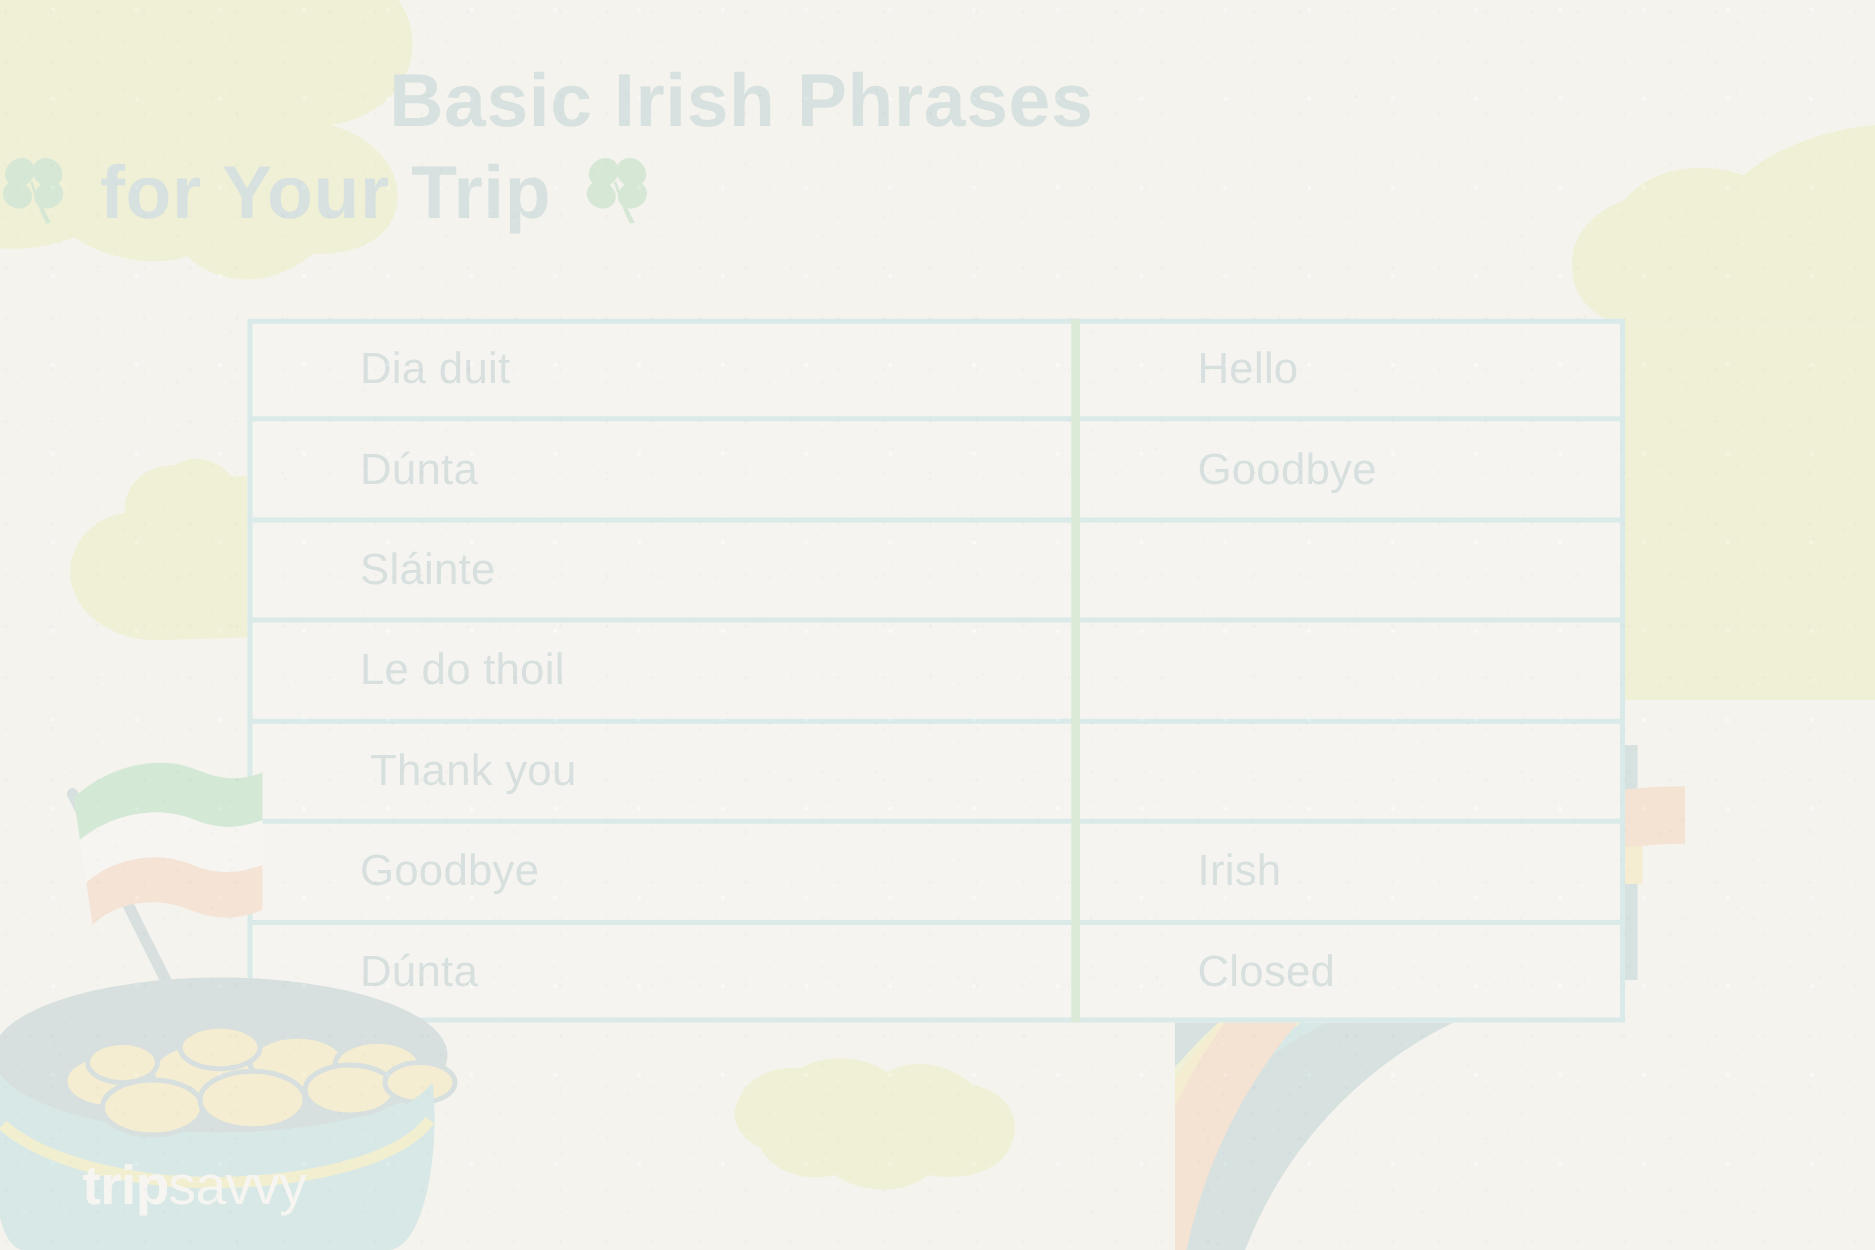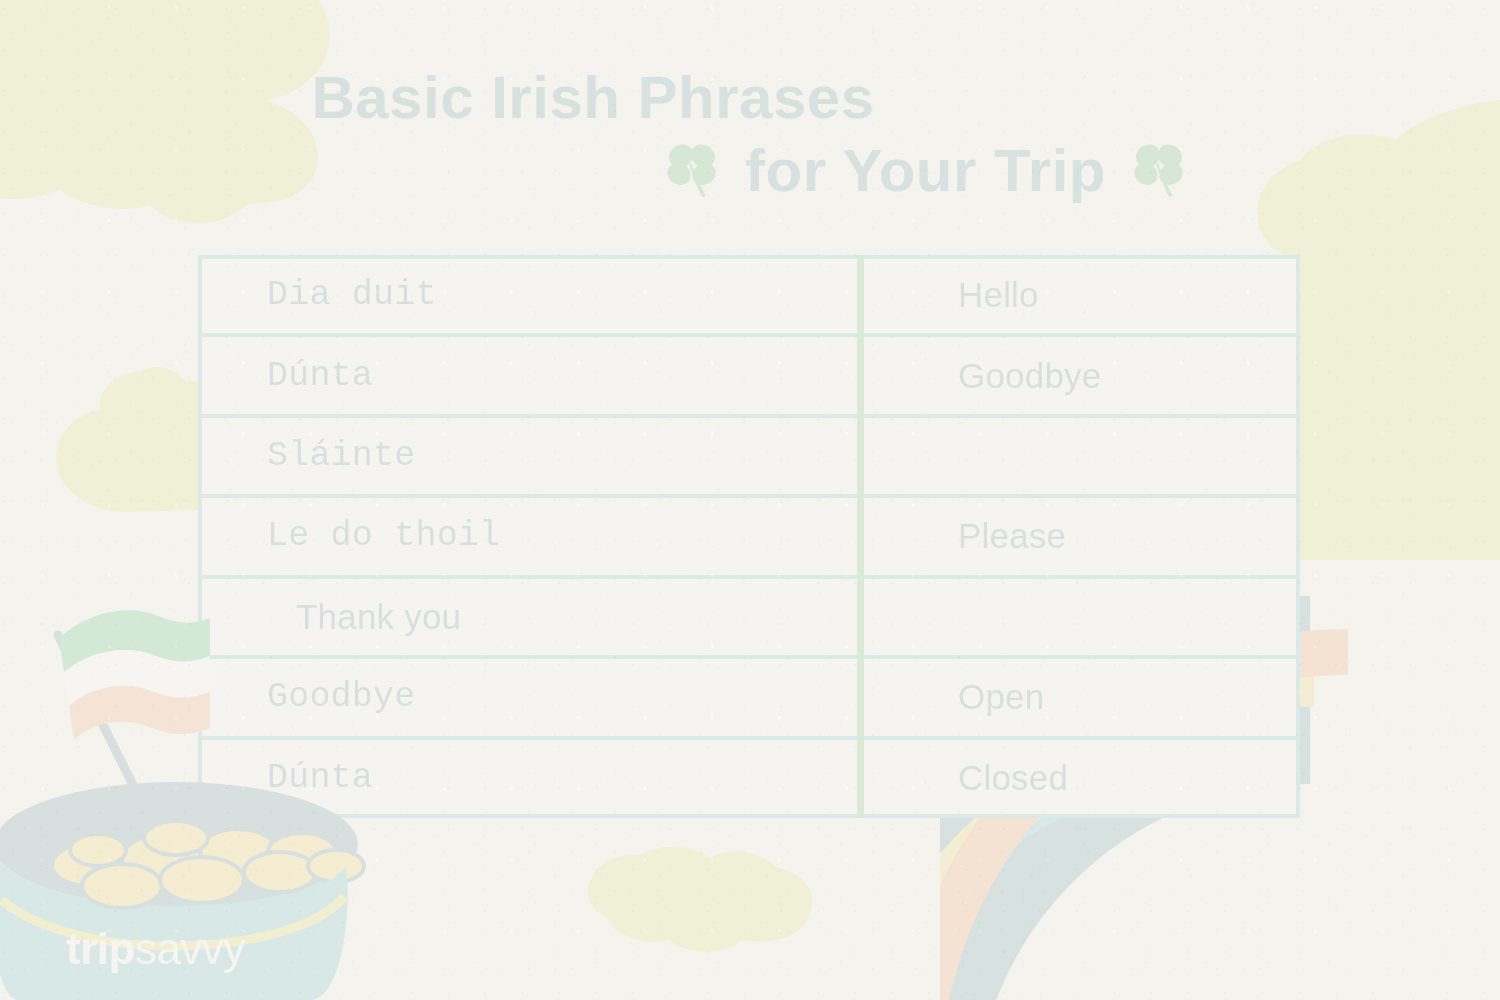--- a/index.html
+++ b/index.html
@@ -34,34 +34,33 @@
   }
   .layer { position: absolute; }
 
   
   #title-block {
     position: absolute;
     left: 0; top: 44px;
     width: 1186px;
     text-align: center;
     z-index: 20;
-    margin-top: 17px;
   }
   .title-line {
     color: #2e7489;
     font-size: 60px;
     font-weight: bold;
     letter-spacing: 0.5px;
     line-height: 1.22;
     white-space: nowrap;
   }
   #title-line-2 {
     display: flex;
     align-items: center;
-    justify-content: flex-end;
+    justify-content: flex-start;
     gap: 26px;
   }
 
   
   #phrase-table {
     position: absolute;
     left: 198px; top: 255px;
     width: 1102px; height: 563px;
     background: #fbfaf6;
     z-index: 30;
@@ -91,21 +90,21 @@
   }
   .cell {
     box-sizing: border-box;
     display: flex;
     align-items: center;
     color: #2e6f82;
     font-size: 35px;
     letter-spacing: 0.2px;
     white-space: nowrap;
   }
-  .cell-irish { width: 662px; padding-left: 69px; font-family: Liberation Mono, monospace; }
+  .cell-irish { width: 662px; padding-left: 90px; }
   .cell-eng   { flex: 1;     padding-left: 98px; }
   #col-divider {
     position: absolute;
     left: 659px; top: 0;
     width: 7px; height: 100%;
     background: #46b552;
     z-index: 5;
   }
 
   
@@ -266,28 +265,27 @@
     </div>
     <div class="row">
       <div class="cell cell-irish">Dúnta</div>
       <div class="cell cell-eng">Goodbye</div>
     </div>
     <div class="row">
       <div class="cell cell-irish">Sláinte</div>
     </div>
     <div class="row">
       <div class="cell cell-irish">Le do thoil</div>
-      <div class="cell cell-eng">Please</div>
     </div>
     <div class="row">
       <div class="cell cell-eng">Thank you</div>
     </div>
     <div class="row">
       <div class="cell cell-irish">Goodbye</div>
-      <div class="cell cell-eng">Open</div>
+      <div class="cell cell-eng">Irish</div>
     </div>
     <div class="row">
       <div class="cell cell-irish">Dúnta</div>
       <div class="cell cell-eng">Closed</div>
     </div>
   </div>
 
   <div id="paper-texture"></div>
 </div>
 

